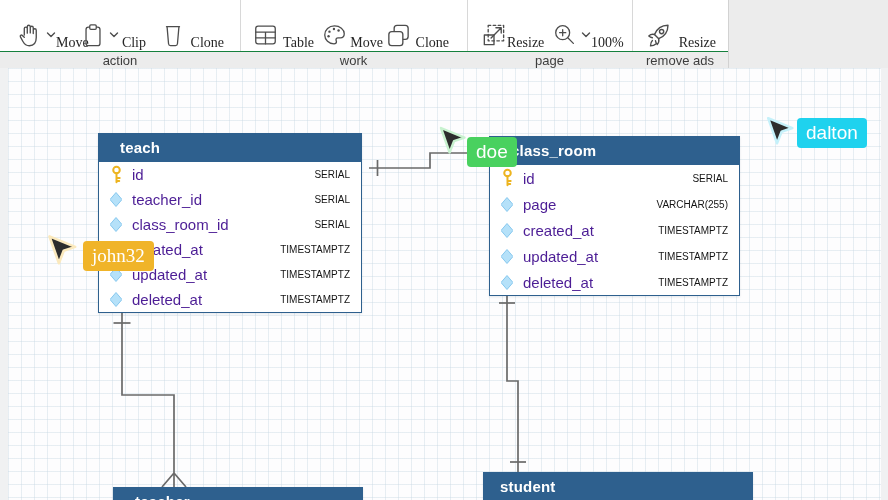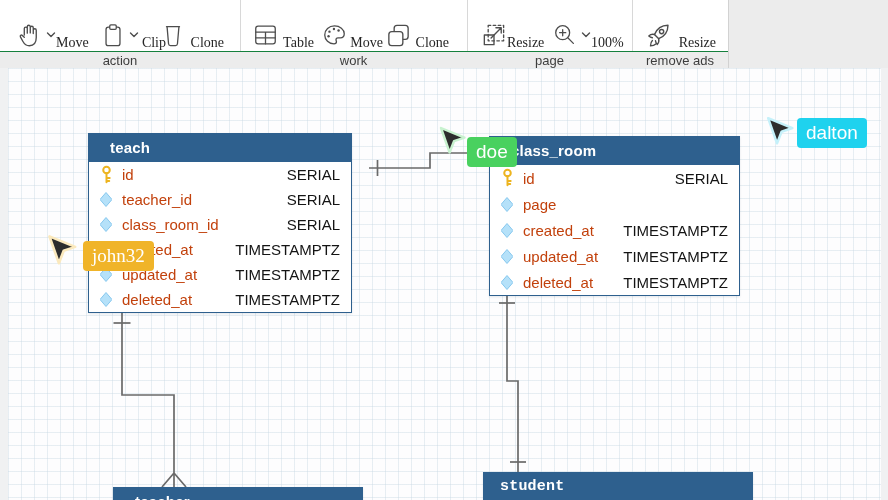--- a/index.html
+++ b/index.html
@@ -29,22 +29,22 @@
 
   
   #connectors { position:absolute; inset:0; width:888px; height:500px; z-index:1; pointer-events:none; }
   #connectors path { stroke:#6a6a6a; stroke-width:1.7; fill:none; }
 
   
   .er-table { position:absolute; background:#ffffff; border:1px solid #2e608e; z-index:2; box-shadow:0 1px 2px rgba(40,70,100,0.12); }
   .er-header { height:28px; background:#2e608e; color:#ffffff; font-size:15px; font-weight:600; line-height:28px; padding-left:21px; letter-spacing:0.2px; white-space:nowrap; overflow:hidden; }
   .er-row { height:25px; display:flex; align-items:center; }
   .er-row .cicon { width:14px; margin-left:10px; display:flex; align-items:center; justify-content:center; flex:0 0 auto; }
-  .er-row .cname { margin-left:9px; font-size:15px; color:#c2410c; flex:1 1 auto; white-space:nowrap; }
-  .er-row .ctype { margin-right:11px; font-size:15px; color:#141414; white-space:nowrap; }
+  .er-row .cname { margin-left:9px; font-size:15px; color:#4c1d95; flex:1 1 auto; white-space:nowrap; }
+  .er-row .ctype { margin-right:11px; font-size:10px; color:#141414; white-space:nowrap; }
   #table-class-room .er-row { height:26px; }
 
   
   .cursor { position:absolute; z-index:5; pointer-events:none; }
   .cursor-label { position:absolute; z-index:5; color:#ffffff; font-size:19px; font-weight:500; line-height:24px; padding:3px 9px; border-radius:4px; white-space:nowrap; }
   #label-doe    { background:#49d15f; }
   #label-dalton { background:#1fd2ee; }
   #label-john32 { background:#f0b429; }
 </style>
 </head>
@@ -63,21 +63,21 @@
         </span>
         <span>
           <svg width="10" height="8" viewBox="0 0 10 8" class="ticon">
               <path d="M1.5 2 L5 5.5 L8.5 2"></path>
             </svg>
         </span>
       </span>
       <span class="tlabel">Move</span>
     </div>
 
-    <div class="tbtn" style="left:100px; width:66px;">
+    <div class="tbtn" style="left:80px; width:66px;">
       <span class="icon-row">
         <span>
           <svg width="26" height="27" viewBox="0 0 28 28" class="ticon">
             <rect x="6.5" y="5" width="15" height="20" rx="2.5"></rect>
             <rect x="10.5" y="2.5" width="7" height="5" rx="1.2" fill="#ffffff"></rect>
           </svg>
         </span>
         <span>
           <svg width="10" height="8" viewBox="0 0 10 8" class="ticon">
               <path d="M1.5 2 L5 5.5 L8.5 2"></path>
@@ -209,21 +209,21 @@
 
     <path d="M122 311 V395 H174 V473"></path>
     <path d="M113.5 323 H130.5"></path>
     <path d="M174 473 L162 487 M174 473 L186 487 M174 473 V487"></path>
 
     <path d="M507 292 V381 H518 V472"></path>
     <path d="M499 303 H515"></path>
     <path d="M510 462 H526"></path>
   </svg>
 
-  <div class="er-table" id="table-teach" style="left:88px; top:133px; width:264px;">
+  <div class="er-table" id="table-teach" style="left:98px; top:133px; width:264px;">
     <div class="er-header">teach</div>
     <div class="er-row">
       <span class="cicon">
         <svg width="13" height="20" viewBox="0 0 14 22" fill="none" stroke="#edb41f" stroke-width="2.2" stroke-linecap="round">
             <circle cx="7" cy="5.5" r="3.6"></circle>
             <path d="M7 9.1 V19 M7 14.2 H10.5 M7 17.6 H10"></path>
           </svg>
       </span>
       <span class="cname">id</span>
       <span class="ctype">SERIAL</span>
@@ -287,20 +287,21 @@
       <span class="cname">id</span>
       <span class="ctype">SERIAL</span>
     </div>
     <div class="er-row">
       <span class="cicon">
           <svg width="12" height="15" viewBox="0 0 12 14">
             <polygon points="6,0 12,7 6,14 0,7" fill="#b5e1f9" stroke="#86c8ee" stroke-width="1"></polygon>
           </svg>
         </span>
       <span class="cname">page</span>
+      <span class="ctype">VARCHAR(255)</span>
     </div>
     <div class="er-row">
       <span class="cicon">
           <svg width="12" height="15" viewBox="0 0 12 14">
             <polygon points="6,0 12,7 6,14 0,7" fill="#b5e1f9" stroke="#86c8ee" stroke-width="1"></polygon>
           </svg>
         </span>
       <span class="cname">created_at</span>
       <span class="ctype">TIMESTAMPTZ</span>
     </div>
@@ -321,21 +322,21 @@
         </span>
       <span class="cname">deleted_at</span>
       <span class="ctype">TIMESTAMPTZ</span>
     </div>
   </div>
 
   <div class="er-table" id="table-teacher" style="left:113px; top:487px; width:250px; height:30px;">
     <div class="er-header">teacher</div>
   </div>
 
-  <div class="er-table" id="table-student" style="left:483px; top:472px; width:270px; height:28px;font-family:Liberation Mono, monospace;">
+  <div class="er-table" id="table-student" style="left:483px; top:472px; width:270px; height:28px;">
     <div class="er-header" style="padding-left:16px;">student</div>
   </div>
 
   <div class="cursor" style="left:436px; top:124px;">
     <svg width="32" height="32" viewBox="0 0 32 32">
       <path d="M5 4 L28.5 13.6 L18 17.2 L13.6 28.5 Z" fill="#2d2d2d" stroke="#c8f2cf" stroke-width="2.4" stroke-linejoin="round"></path>
     </svg>
   </div>
   <div class="cursor-label" id="label-doe" style="left:467px; top:137px;text-align:center;">doe</div>
 

